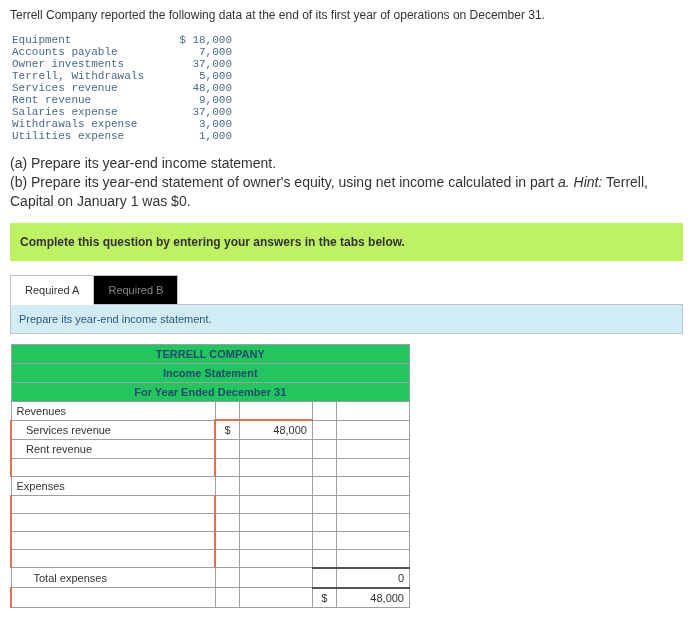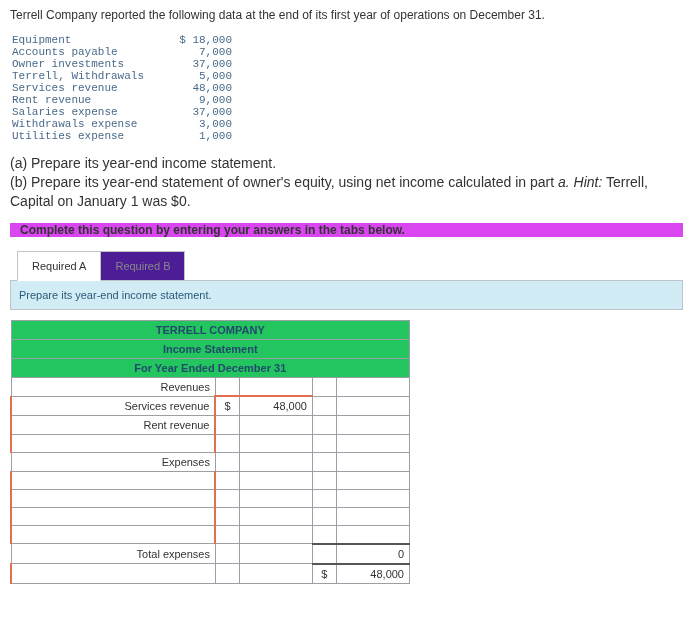--- a/index.html
+++ b/index.html
@@ -18,42 +18,41 @@
     font-size: 11px;
     color: #4a6a8a;
     margin: 6px 0 12px 2px;
   }
   .data-row { display: flex; }
   .data-label { width: 160px; }
   .data-val { width: 60px; text-align: right; }
   .questions { font-size: 14px; margin: 6px 0 12px 0; line-height: 1.35; }
   .hint { font-style: italic; }
   .complete-bar {
-    background: #d946ef;
-    padding: 0 10px;
+    background: #bef264;
+    padding: 12px 10px;
     font-size: 12px;
     font-weight: bold;
     margin-bottom: 14px;
   }
   .tabs { display: flex; margin-bottom: 0; }
   .tab {
     border: 1px solid #bfc4c8;
     padding: 8px 14px;
     font-size: 11px;
     background: #fff;
     cursor: pointer;
     position: relative;
   }
   .tab.active {
     border-bottom: 1px solid #fff;
     z-index: 2;
-    margin-left: 7px;
   }
   .tab.inactive {
-    background: #4c1d95;
+    background: #000000;
     color: #888;
     border-left: none;
   }
   .panel {
     border-top: 1px solid #bfc4c8;
     margin-top: -1px;
   }
   .prompt-bar {
     background: #d2ecf5;
     padding: 8px 8px;
@@ -73,21 +72,21 @@
     border: 1px solid #9aa0a6;
     padding: 3px 5px;
     height: 18px;
   }
   .stmt-header td {
     background: #22c55e;
     font-weight: bold;
     text-align: center;
     color: #244a6e;
   }
-  .col-label { width: 156px; text-align: right; }
+  .col-label { width: 156px; }
   .col-c   { width: 18px; text-align: center; }
   .col-num { width: 56px; text-align: right; }
   .indent1 { padding-left: 14px !important; position: relative; }
   .indent2 { padding-left: 22px !important; }
   .tick-left { border-left: 2px solid #e07050 !important; }
   .tick-top  { border-top: 2px solid #e07050 !important; }
   .bold-top  { border-top: 2px solid #555 !important; }
 </style>
 </head>
 <body>

